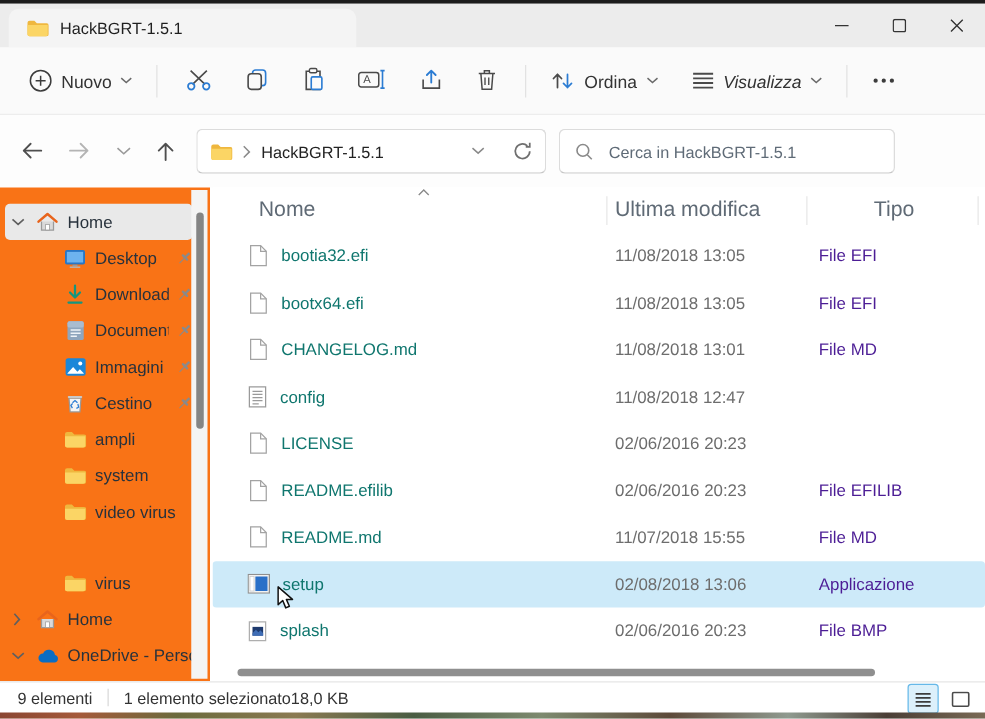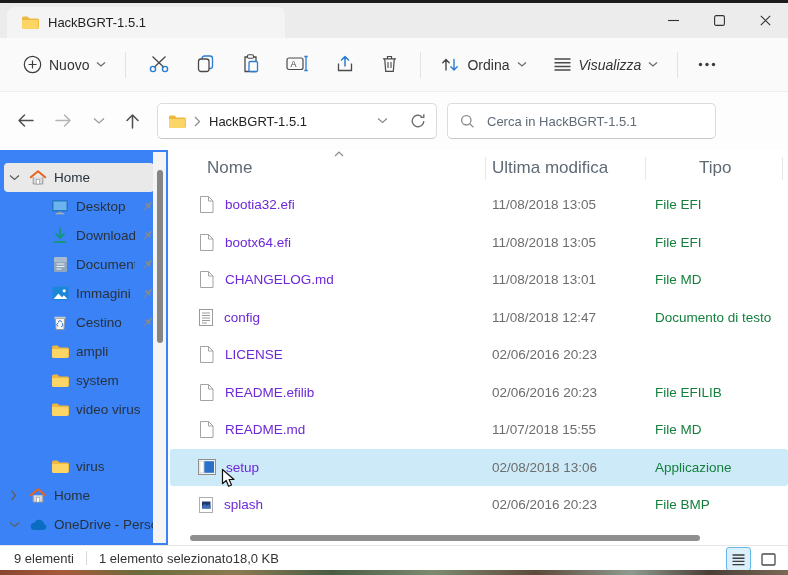--- a/index.html
+++ b/index.html
@@ -29,43 +29,43 @@
               display:flex;align-items:center;gap:8px;padding:0 10px;box-sizing:border-box;}
   .addr-text{color:#222;font-size:13px;}
   .addr-caret{margin-left:auto;}
   .searchbox{position:absolute;left:447px;top:11px;width:269px;height:36px;background:#fff;
              border:1px solid #dcdcdc;border-bottom-color:#c6c6c6;border-radius:5px;
              display:flex;align-items:center;gap:10px;padding:0 12px;box-sizing:border-box;}
   .searchbox input{border:none;outline:none;flex:1;font-family:"Liberation Sans",sans-serif;
                    font-size:13px;color:#333;background:transparent;}
   .searchbox input::placeholder{color:#5f6b77;opacity:1;}
   
-  .sidebar{position:absolute;left:0;top:150px;width:168px;bottom:30px;overflow:hidden;background:#3b82f6;}
+  .sidebar{position:absolute;left:0;top:150px;width:168px;bottom:30px;overflow:hidden;background:#f97316;}
   .side-item{height:29px;display:flex;align-items:center;gap:6px;margin:0 14px 0 4px;
              border-radius:4px;box-sizing:border-box;white-space:nowrap;overflow:hidden;}
   .side-item.sel{background:#e9e9e9;}
   .side-item .chev{width:16px;display:inline-flex;justify-content:center;flex:none;}
   .side-item .ic{width:20px;display:inline-flex;justify-content:center;flex:none;}
   .side-item .lbl{font-size:13.5px;color:#28323c;overflow:hidden;text-overflow:clip;}
   .side-item .pin{margin-left:auto;flex:none;}
   .side-scroll-track{position:absolute;left:153px;top:152px;width:13px;bottom:32px;background:#f4f4f4;}
   .side-scroll-thumb{position:absolute;left:157px;top:170px;width:6px;height:173px;background:#858585;border-radius:3px;}
   
   .filearea{position:absolute;left:170px;top:150px;right:0;bottom:30px;overflow:hidden;background:#fff;}
   .list-header{position:relative;height:36px;display:flex;align-items:center;color:#5f6a75;font-size:17px;}
   .hdr-name{width:322px;padding-left:37px;box-sizing:border-box;}
   .hdr-date{width:163px;}
   .hdr-type{flex:1;margin-left:44px;}
   .hdr-div{position:absolute;top:7px;width:1px;height:23px;background:#e7e7e7;}
   .sort-caret{position:absolute;left:164px;top:1px;}
   .file-row{height:37.5px;display:flex;align-items:center;font-size:13.5px;border-radius:3px;}
   .file-row.sel{background:#cdeaf9;}
-  .cell-name{width:322px;display:flex;align-items:center;gap:10px;padding-left:28px;box-sizing:border-box;color:#6d28d9;}
+  .cell-name{width:322px;display:flex;align-items:center;gap:10px;padding-left:28px;box-sizing:border-box;color:#0f766e;}
   .cell-date{width:163px;color:#6d6d6d;}
-  .cell-type{flex:1;color:#15803d;}
+  .cell-type{flex:1;color:#4c1d95;}
   .hscroll-thumb{position:absolute;left:20px;bottom:4px;width:510px;height:6px;background:#8f8f8f;border-radius:3px;}
   
   .statusbar{position:absolute;left:0;right:0;top:545px;height:25px;background:#fff;
              border-top:1px solid #e6e6e6;display:flex;align-items:center;padding-left:14px;
              box-sizing:border-box;font-size:13px;color:#333;}
   .status-div{width:1px;height:14px;background:#d9d9d9;margin:0 12px;}
   .status-size{margin-left:0;}
   .view-toggles{position:absolute;right:7px;top:547px;display:flex;gap:5px;}
   .toggle{width:23px;height:22px;display:flex;align-items:center;justify-content:center;
           border:1px solid transparent;border-radius:3px;}
@@ -531,21 +531,20 @@
         <span class="cell-name">
           <span class="icon">
             <svg width="16" height="19" viewBox="0 0 16 19">
               <rect x="1.5" y="1.5" width="13" height="16" fill="#fff" stroke="#9a9a9a"></rect>
               <path d="M4 5h8M4 7.5h8M4 10h8M4 12.5h8M4 15h5" stroke="#9a9a9a" stroke-width="1"></path>
             </svg>
           </span>
           <span>config</span>
         </span>
         <span class="cell-date">11/08/2018 12:47</span>
-        <span class="cell-type">Documento di testo</span>
       </div>
       <div class="file-row">
         <span class="cell-name">
           <span class="icon">
             <svg width="17" height="19" viewBox="0 0 17 19">
               <path d="M2.5 1.5h8L15 6v11.5H2.5z" fill="#fff" stroke="#a3a3a3"></path>
               <path d="M10.5 1.5V6H15" fill="none" stroke="#a3a3a3"></path>
             </svg>
           </span>
           <span>LICENSE</span>

